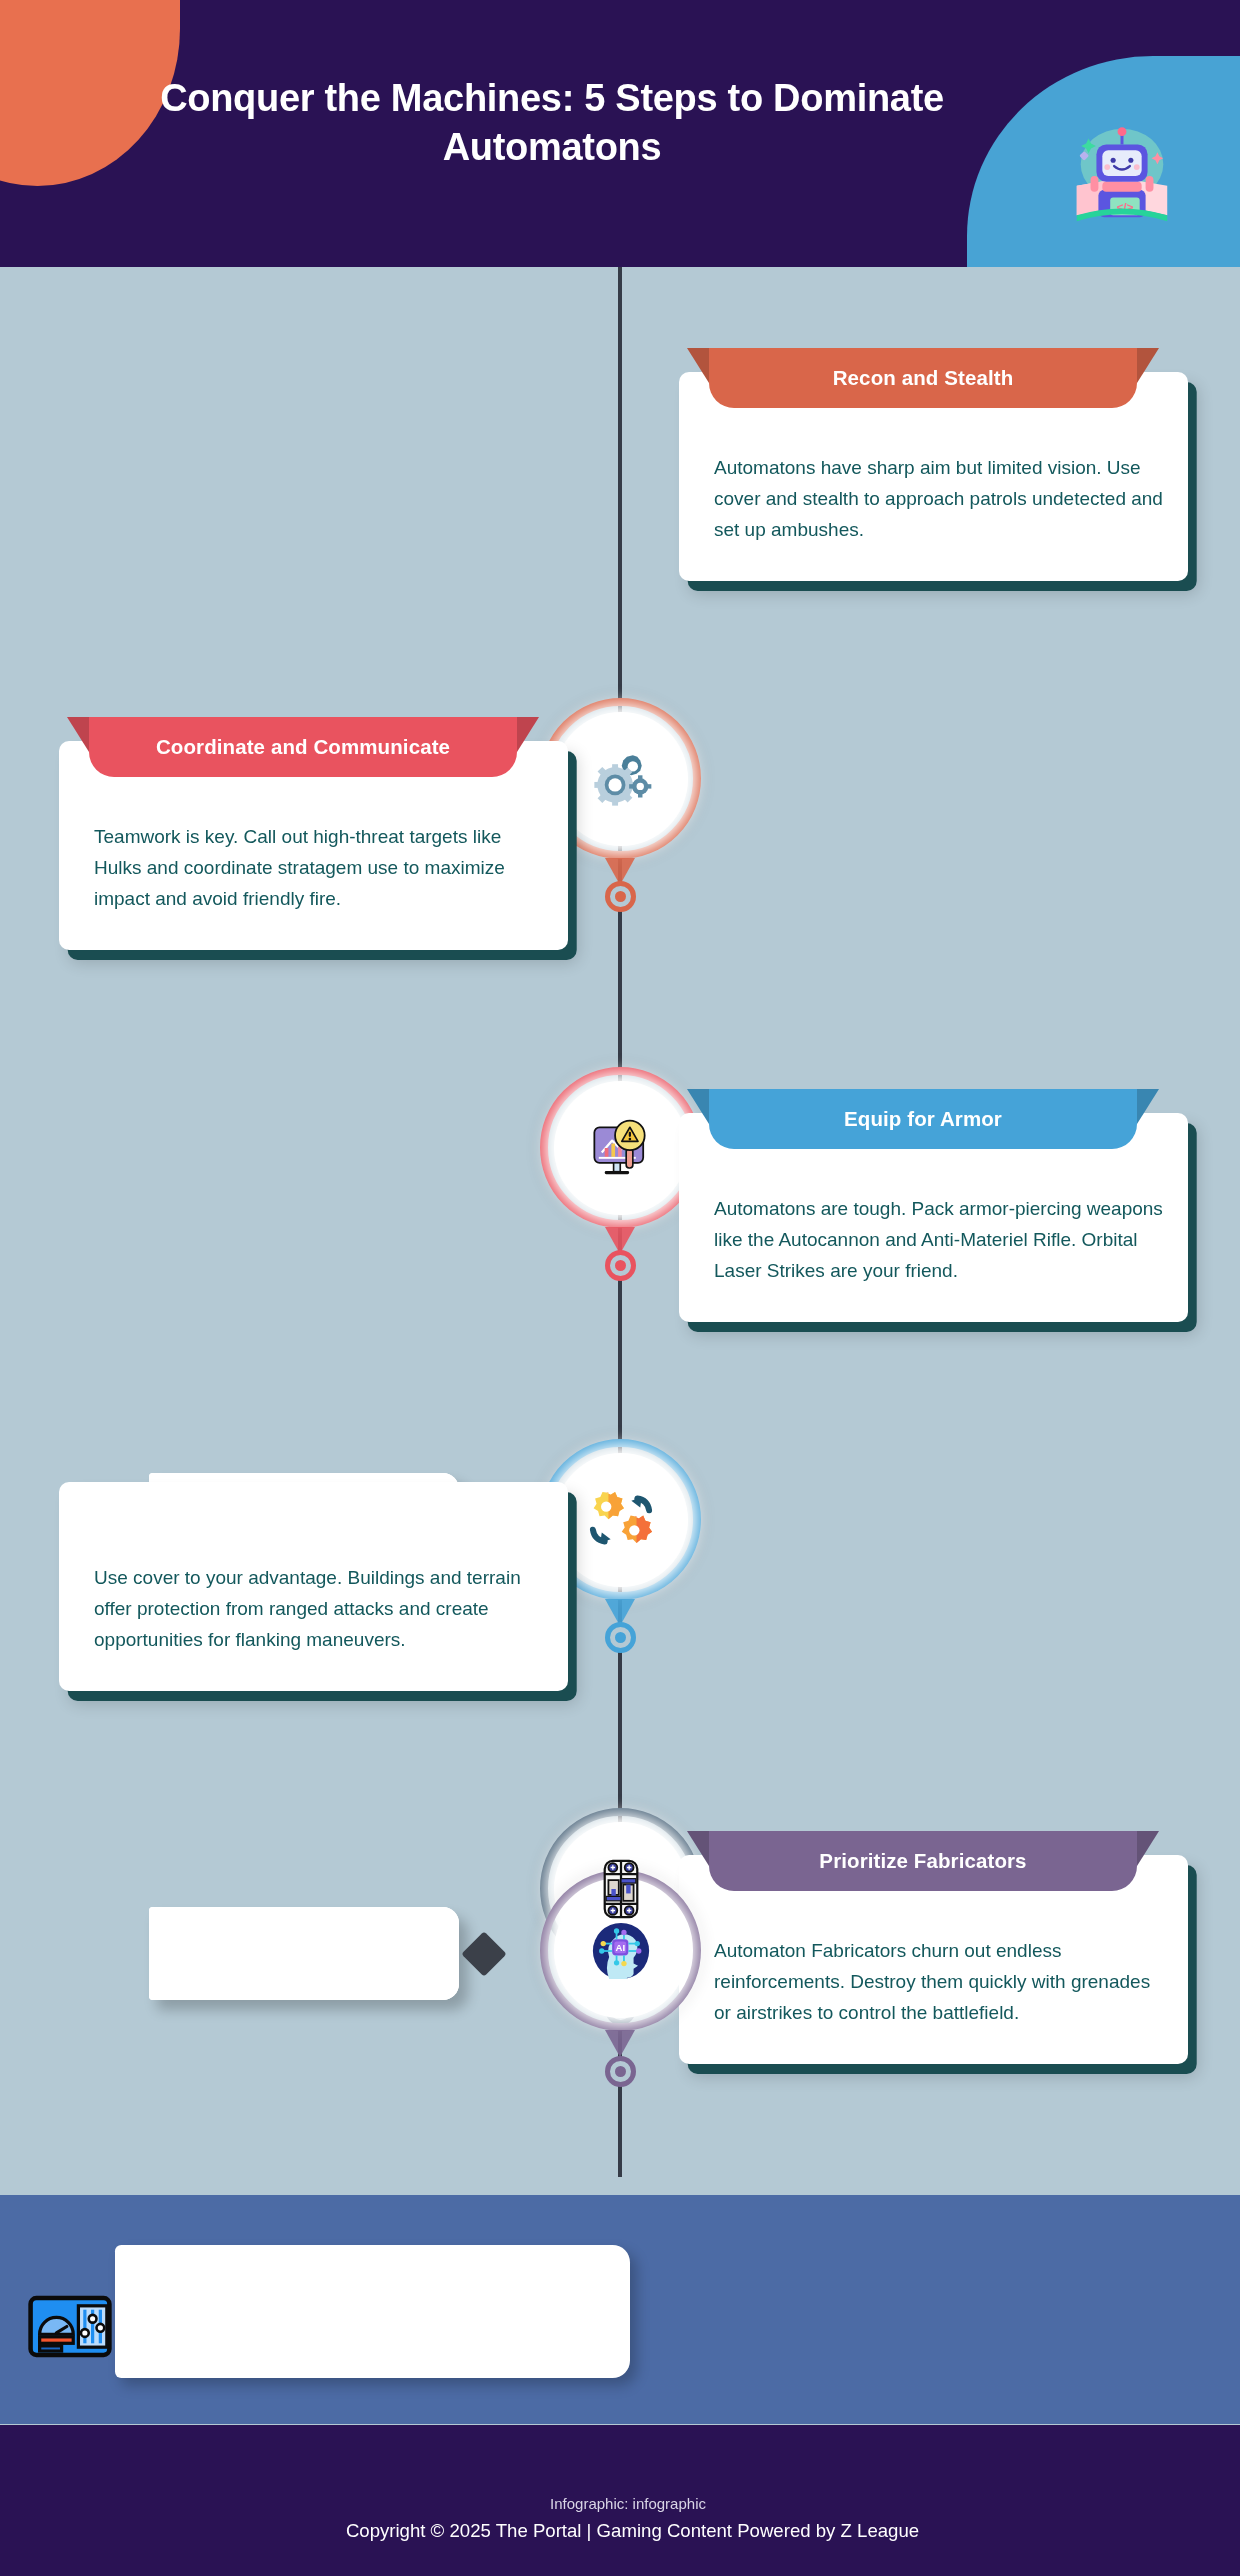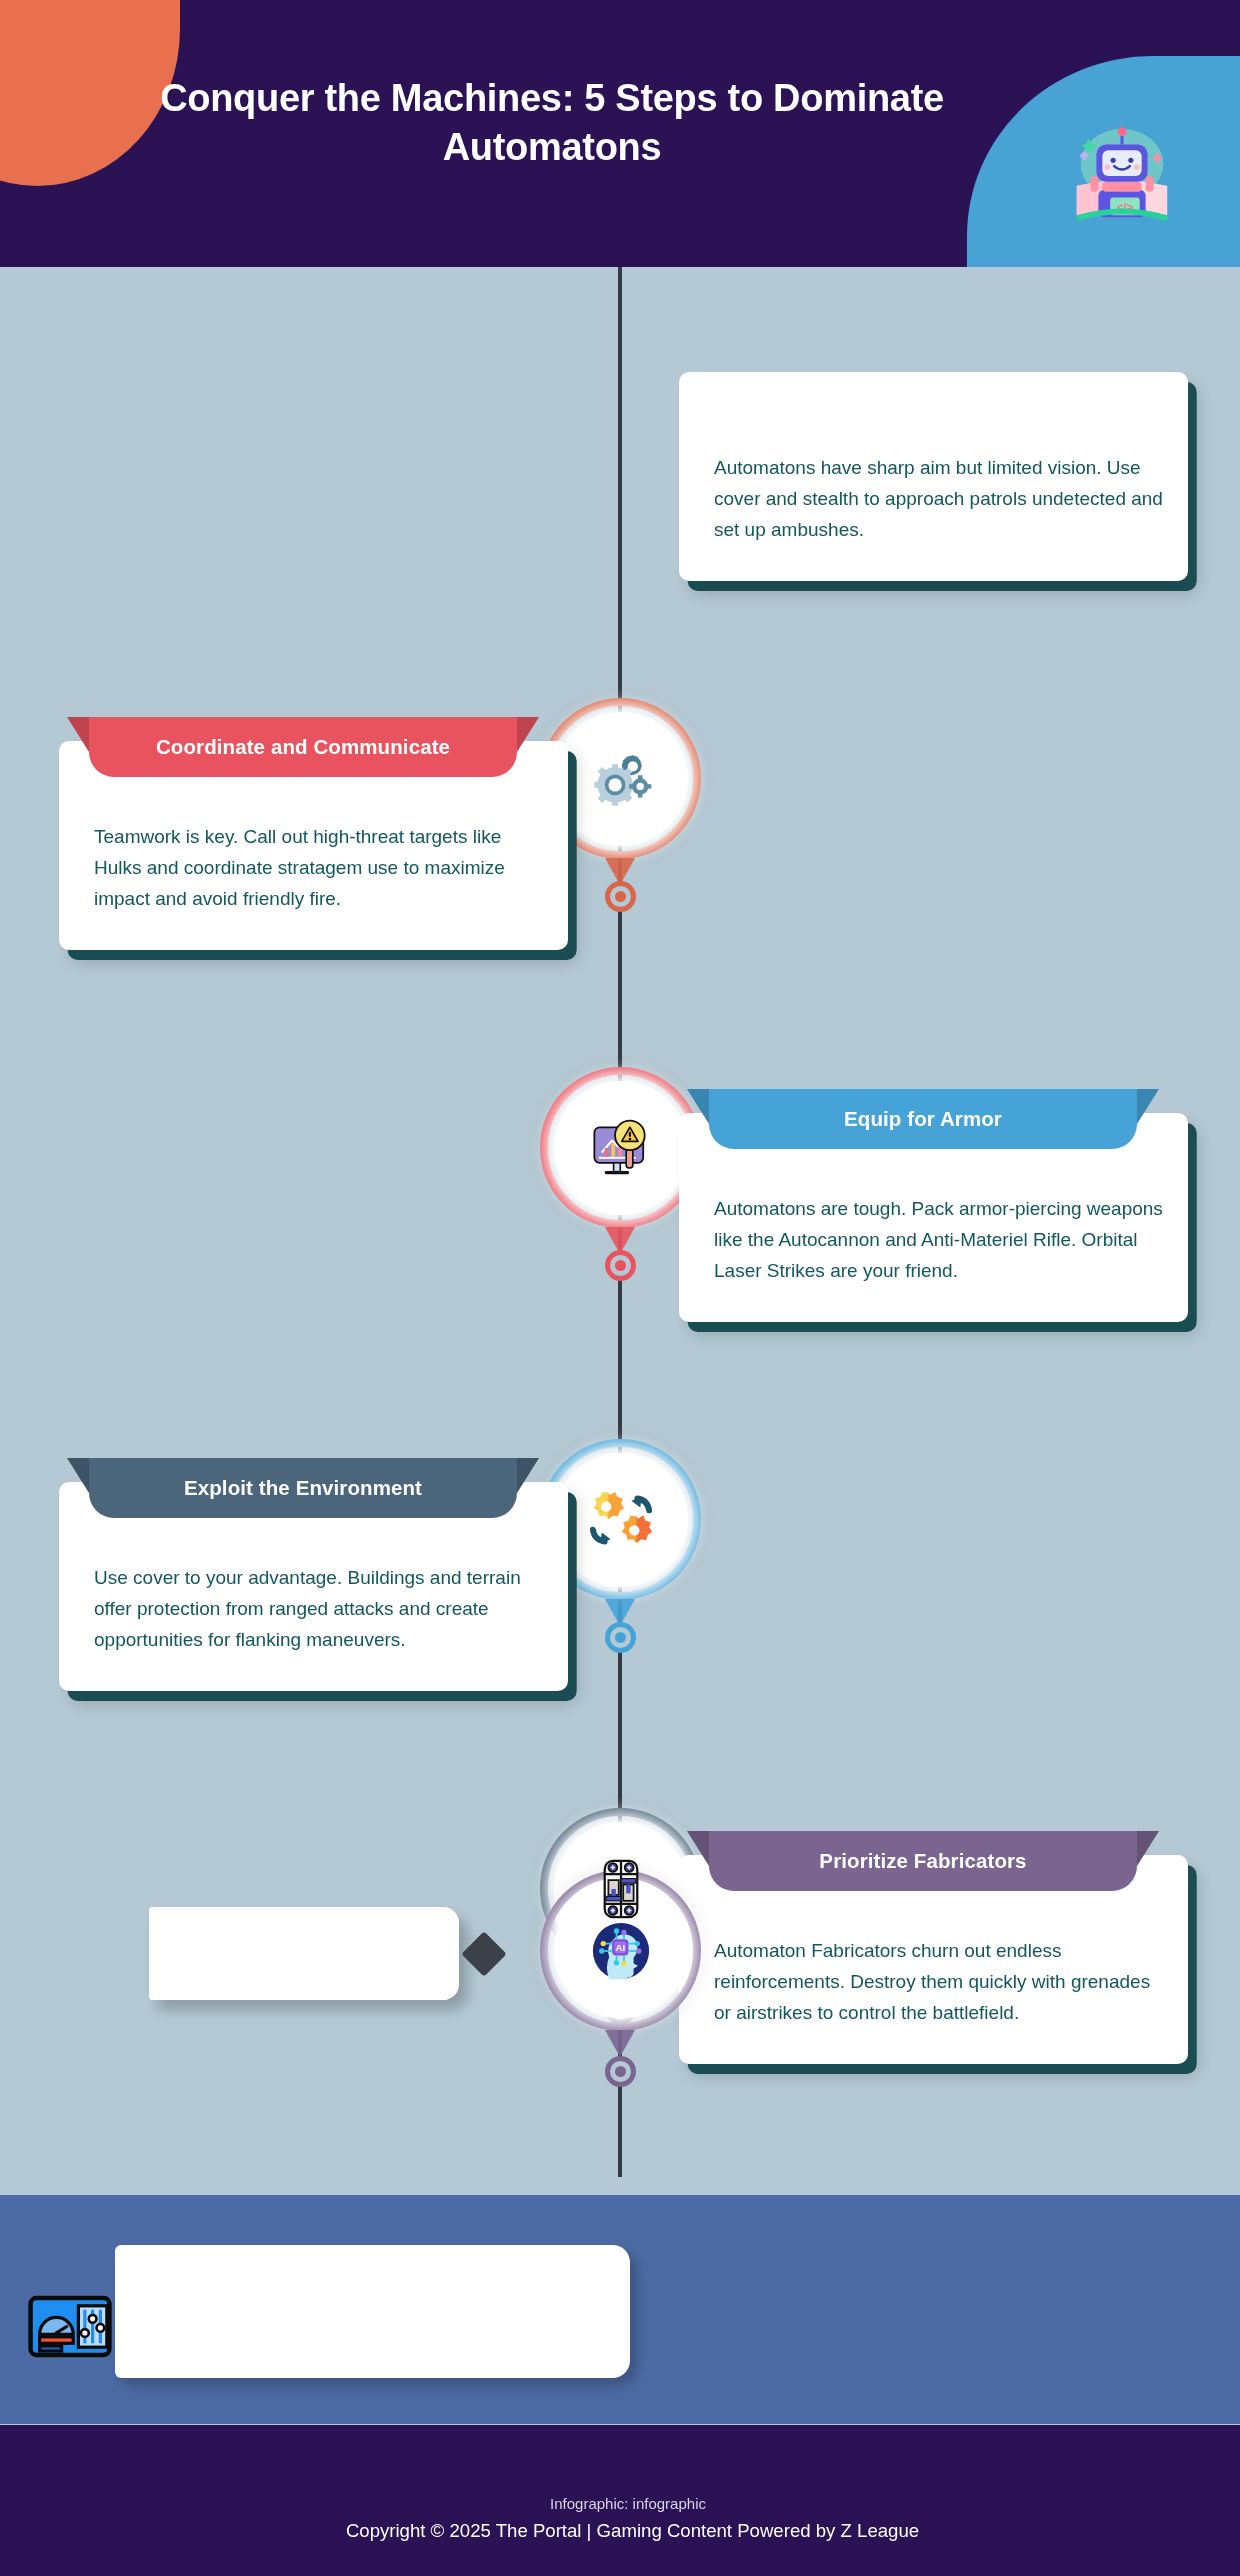--- a/index.html
+++ b/index.html
@@ -304,20 +304,23 @@
         <path d="M14 104 q46 -14 92 0 l0 6 q-46 -14 -92 0 Z" fill="#27d39a"></path>
       </svg>
     </div>
   </div>
 
   <div class="body-area">
     <div class="spine"></div>
 
     <div class="step">
       <div class="card" style="left:679px; top:105px; color:#d9664a;">
+        <div class="ribbon" style="color:#d9664a;">
+          <span class="rib-txt">Recon and Stealth</span>
+        </div>
         <div class="card-body">Automatons have sharp aim but limited vision. Use cover and stealth to approach patrols undetected and set up ambushes.</div>
       </div>
 
       <div class="numchip" style="left:149px; top:465px; color:#e8704f;">
         <div class="num">01</div>
         <div class="blank"></div>
       </div>
       <div class="diamond" style="left:468px; top:496px;"></div>
 
       <div class="medallion" style="top:431px; color:#d9664a;">
@@ -433,23 +436,20 @@
             <path d="M22 81 l14 -5 -12 -9 Z" fill="#1e5670"></path>
           </svg>
         </div>
       </div>
 
       <div class="spine-dot" style="top:1355px; color:#45a3d8;"></div>
     </div>
 
     <div class="step">
       <div class="card" style="left:59px; top:1215px; color:#4b657b;">
-        <div class="ribbon" style="color:#4b657b;">
-          <span class="rib-txt">Exploit the Environment</span>
-        </div>
         <div class="card-body">Use cover to your advantage. Buildings and terrain offer protection from ranged attacks and create opportunities for flanking maneuvers.</div>
       </div>
 
       <div class="numchip right-side" style="left:778px; top:1578px; color:#4b657b;">
         <div class="num">04</div>
         <div class="blank"></div>
       </div>
       <div class="diamond" style="left:738px; top:1609px;"></div>
 
       <div class="medallion" style="top:1541px; color:#4b657b;">

